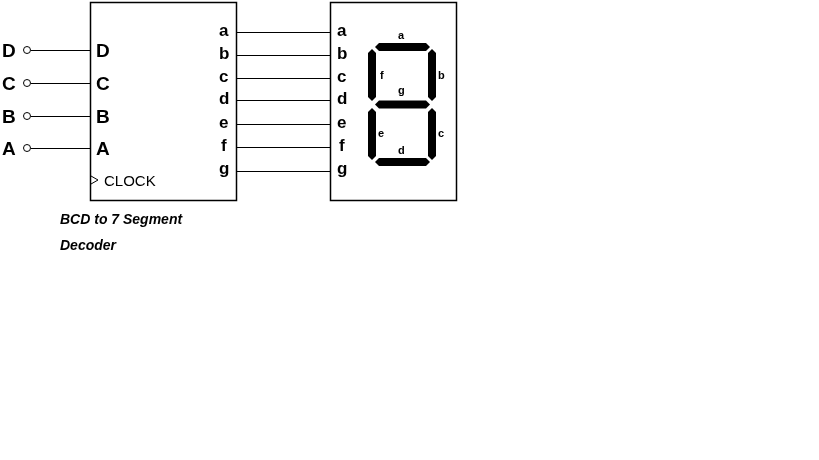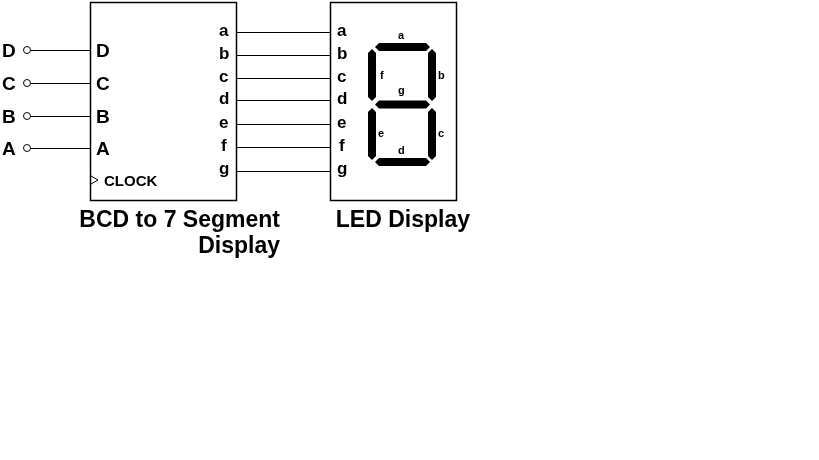--- a/index.html
+++ b/index.html
@@ -2,22 +2,22 @@
 <html><head>
 <meta charset="utf-8">
 <style>
   html, body { margin: 0; padding: 0; background: #ffffff; }
   body { width: 819px; height: 460px; position: relative; overflow: hidden;
          font-family: "Liberation Sans", sans-serif; color: #000; }
   .abs { position: absolute; }
   .pin-label { font-weight: bold; font-size: 19px; line-height: 19px; }
   .out-label { font-weight: bold; font-size: 17px; line-height: 17px; }
   .seg-label { font-weight: bold; font-size: 11px; line-height: 11px; }
-  .caption { font-weight: bold; font-size: 23px; line-height: 26px; text-align: right; }
-  .clock { font-size: 15px; line-height: 15px; font-weight: bold; }
+  .caption { font-weight: bold; font-size: 14px; line-height: 26px; text-align: left; font-style: italic; }
+  .clock { font-size: 15px; line-height: 15px; }
   svg.diagram { position: absolute; left: 0; top: 0; }
 </style>
 </head>
 <body>
 
 <svg class="diagram" width="819" height="460">
 
   <rect x="90.5" y="2.5" width="146" height="198" fill="none" stroke="#000" stroke-width="1.5"></rect>
 
   <rect x="330.5" y="2.5" width="126" height="198" fill="none" stroke="#000" stroke-width="1.5"></rect>
@@ -91,17 +91,16 @@
 <div class="abs seg-label" style="left:398px;top:30px;">a</div>
 <div class="abs seg-label" style="left:438px;top:70px;">b</div>
 <div class="abs seg-label" style="left:438px;top:128px;">c</div>
 <div class="abs seg-label" style="left:398px;top:145px;">d</div>
 <div class="abs seg-label" style="left:378px;top:128px;">e</div>
 <div class="abs seg-label" style="left:380px;top:70px;">f</div>
 <div class="abs seg-label" style="left:398px;top:85px;">g</div>
 
 <div class="abs caption" style="left:60px;top:206px;width:220px;">
   <div>BCD to 7 Segment</div>
-  <div>Display</div>
+  <div>Decoder</div>
 </div>
 <div class="abs caption" style="left:320px;top:206px;width:150px;">
-  <div>LED Display</div>
 </div>
 
 </body></html>

